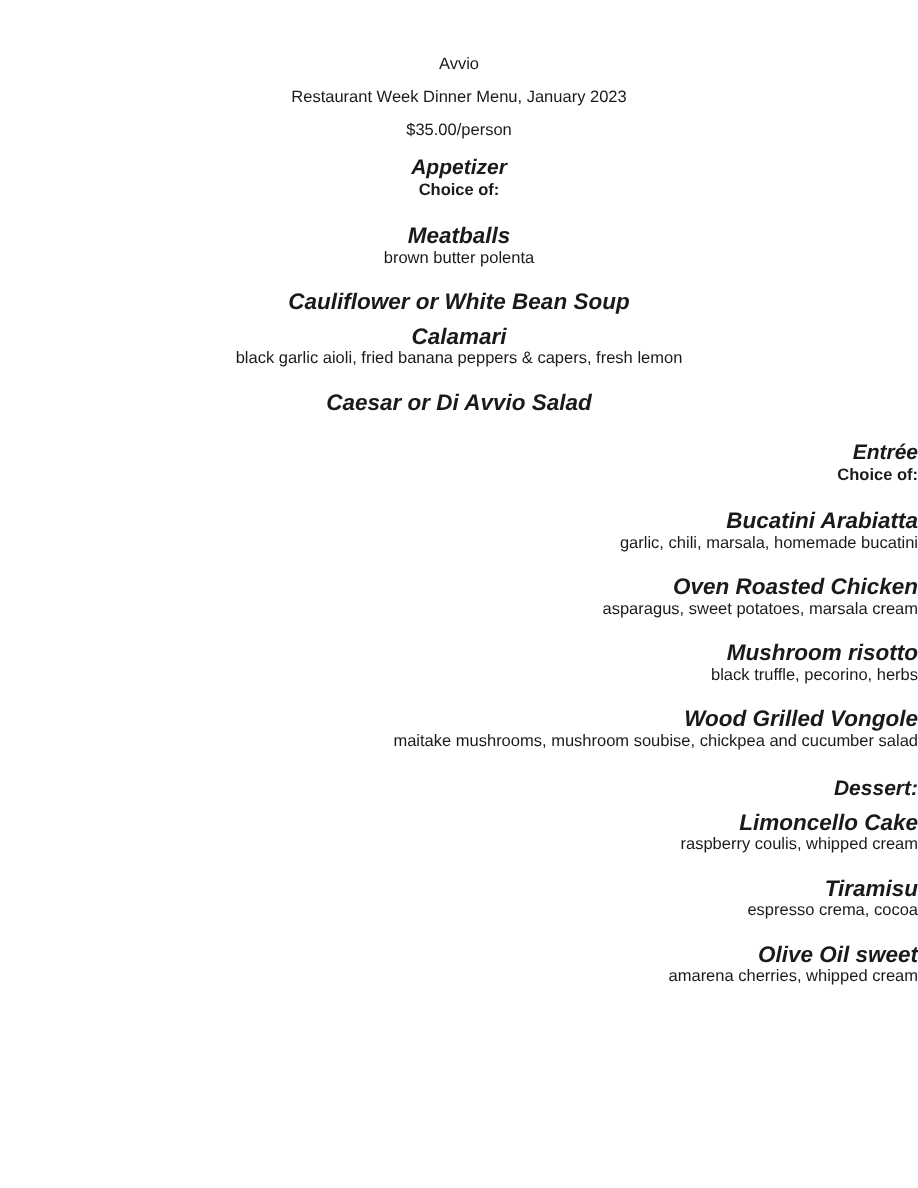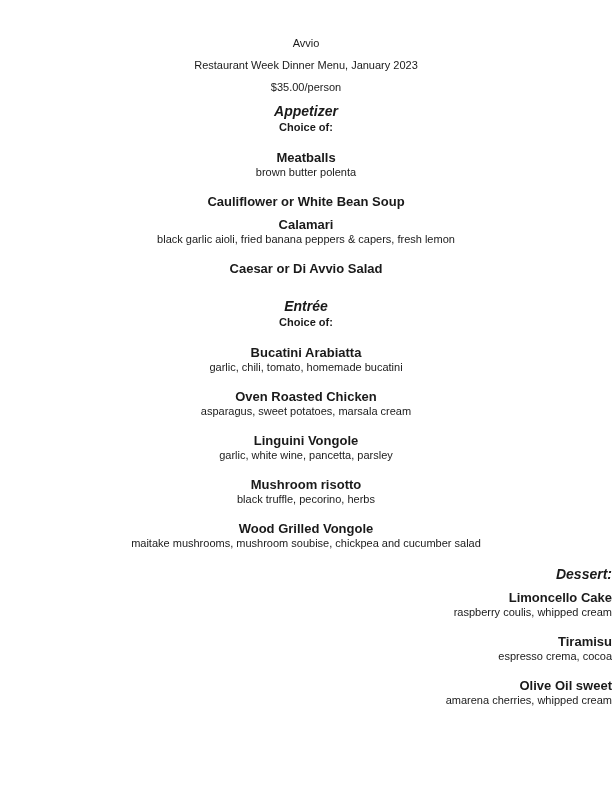--- a/index.html
+++ b/index.html
@@ -38,31 +38,33 @@
     font-weight: 700;
     margin-bottom: 15px;
   }
   .item {
     margin-bottom: 14px;
   }
   .item.single {
     margin-bottom: 8px;
   }
   .item-name {
-    font-size: 13px;
+    font-size: 15px;
     line-height: 15px;
     font-weight: 700;
+    font-style: italic;
   }
   .item-desc {
     font-size: 11px;
     line-height: 15px;
     font-weight: 400;
   }
   .section-entree {
-    margin-top: 21px;
+    margin-top: 16px;
+    text-align: right;
   }
   .section-dessert {
     margin-top: 14px;
     text-align: right;
   }
   .section-dessert .section-title {
     margin-bottom: 7px;
   }
 </style>
 </head>
@@ -96,32 +98,28 @@
       <div class="item-name">Caesar or Di Avvio Salad</div>
     </div>
   </section>
 
   <section class="section section-entree">
     <div class="section-title">Entrée</div>
     <div class="subtitle">Choice of:</div>
 
     <div class="item">
       <div class="item-name">Bucatini Arabiatta</div>
-      <div class="item-desc">garlic, chili, tomato, homemade bucatini</div>
+      <div class="item-desc">garlic, chili, marsala, homemade bucatini</div>
     </div>
 
     <div class="item">
       <div class="item-name">Oven Roasted Chicken</div>
       <div class="item-desc">asparagus, sweet potatoes, marsala cream</div>
     </div>
 
-    <div class="item">
-      <div class="item-name">Linguini Vongole</div>
-      <div class="item-desc">garlic, white wine, pancetta, parsley</div>
-    </div>
 
     <div class="item">
       <div class="item-name">Mushroom risotto</div>
       <div class="item-desc">black truffle, pecorino, herbs</div>
     </div>
 
     <div class="item">
       <div class="item-name">Wood Grilled Vongole</div>
       <div class="item-desc">maitake mushrooms, mushroom soubise, chickpea and cucumber salad</div>
     </div>

